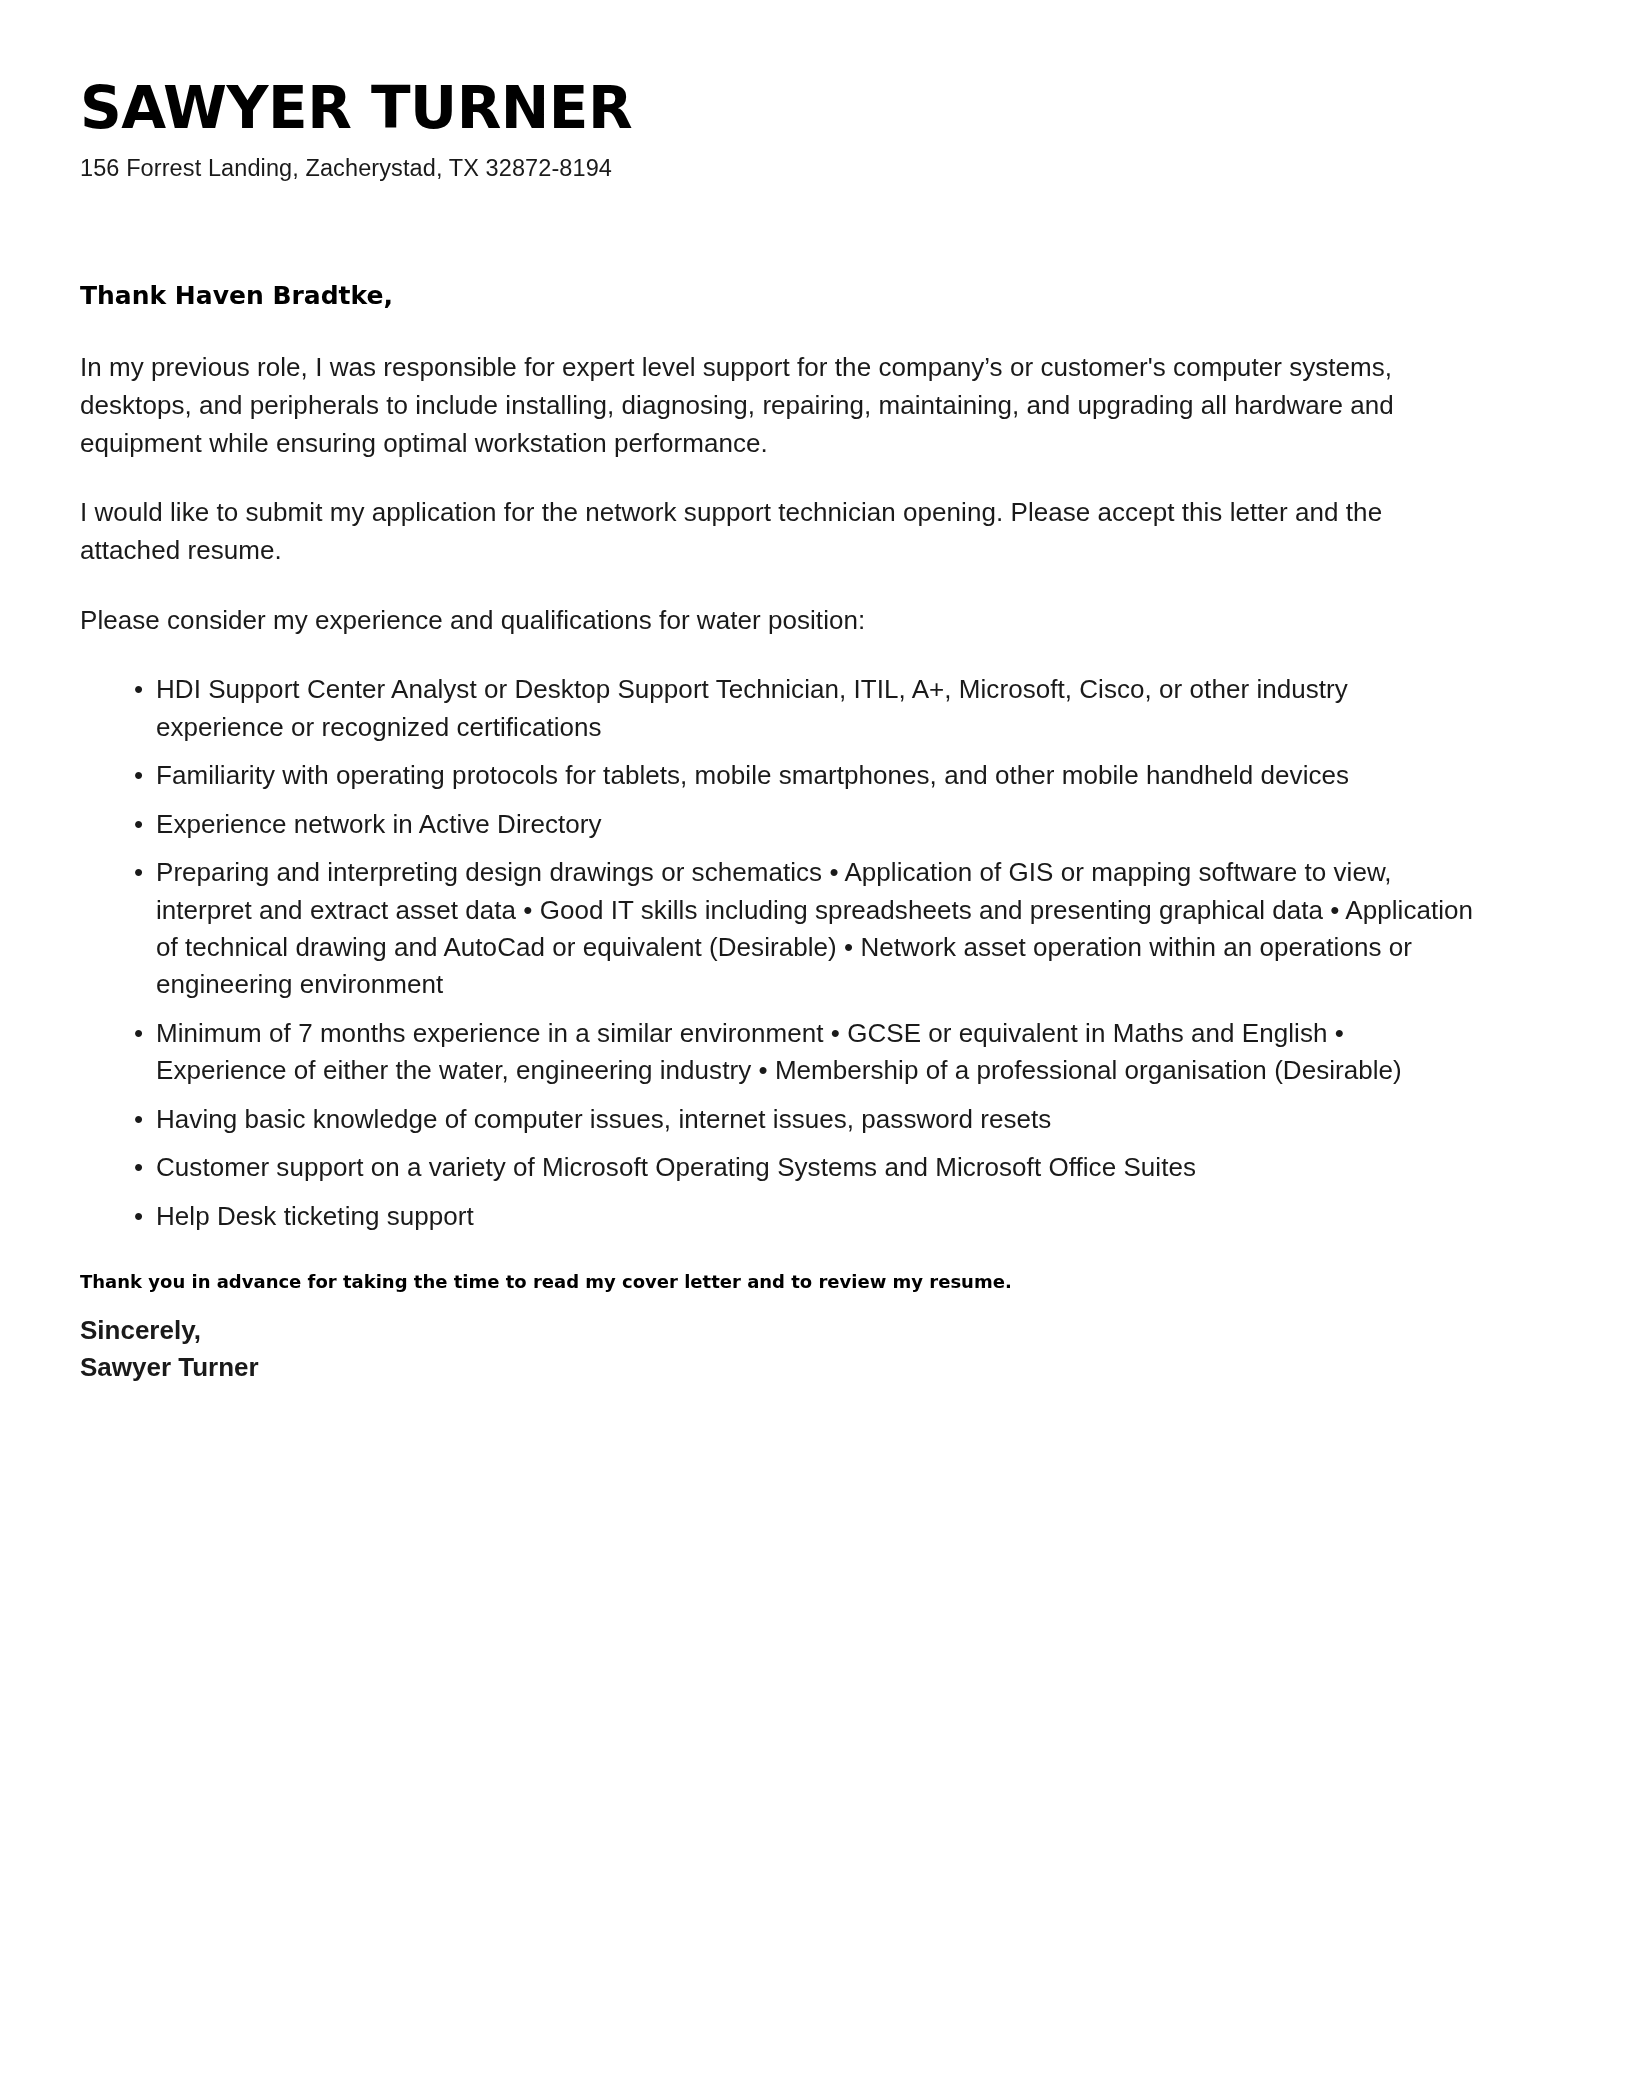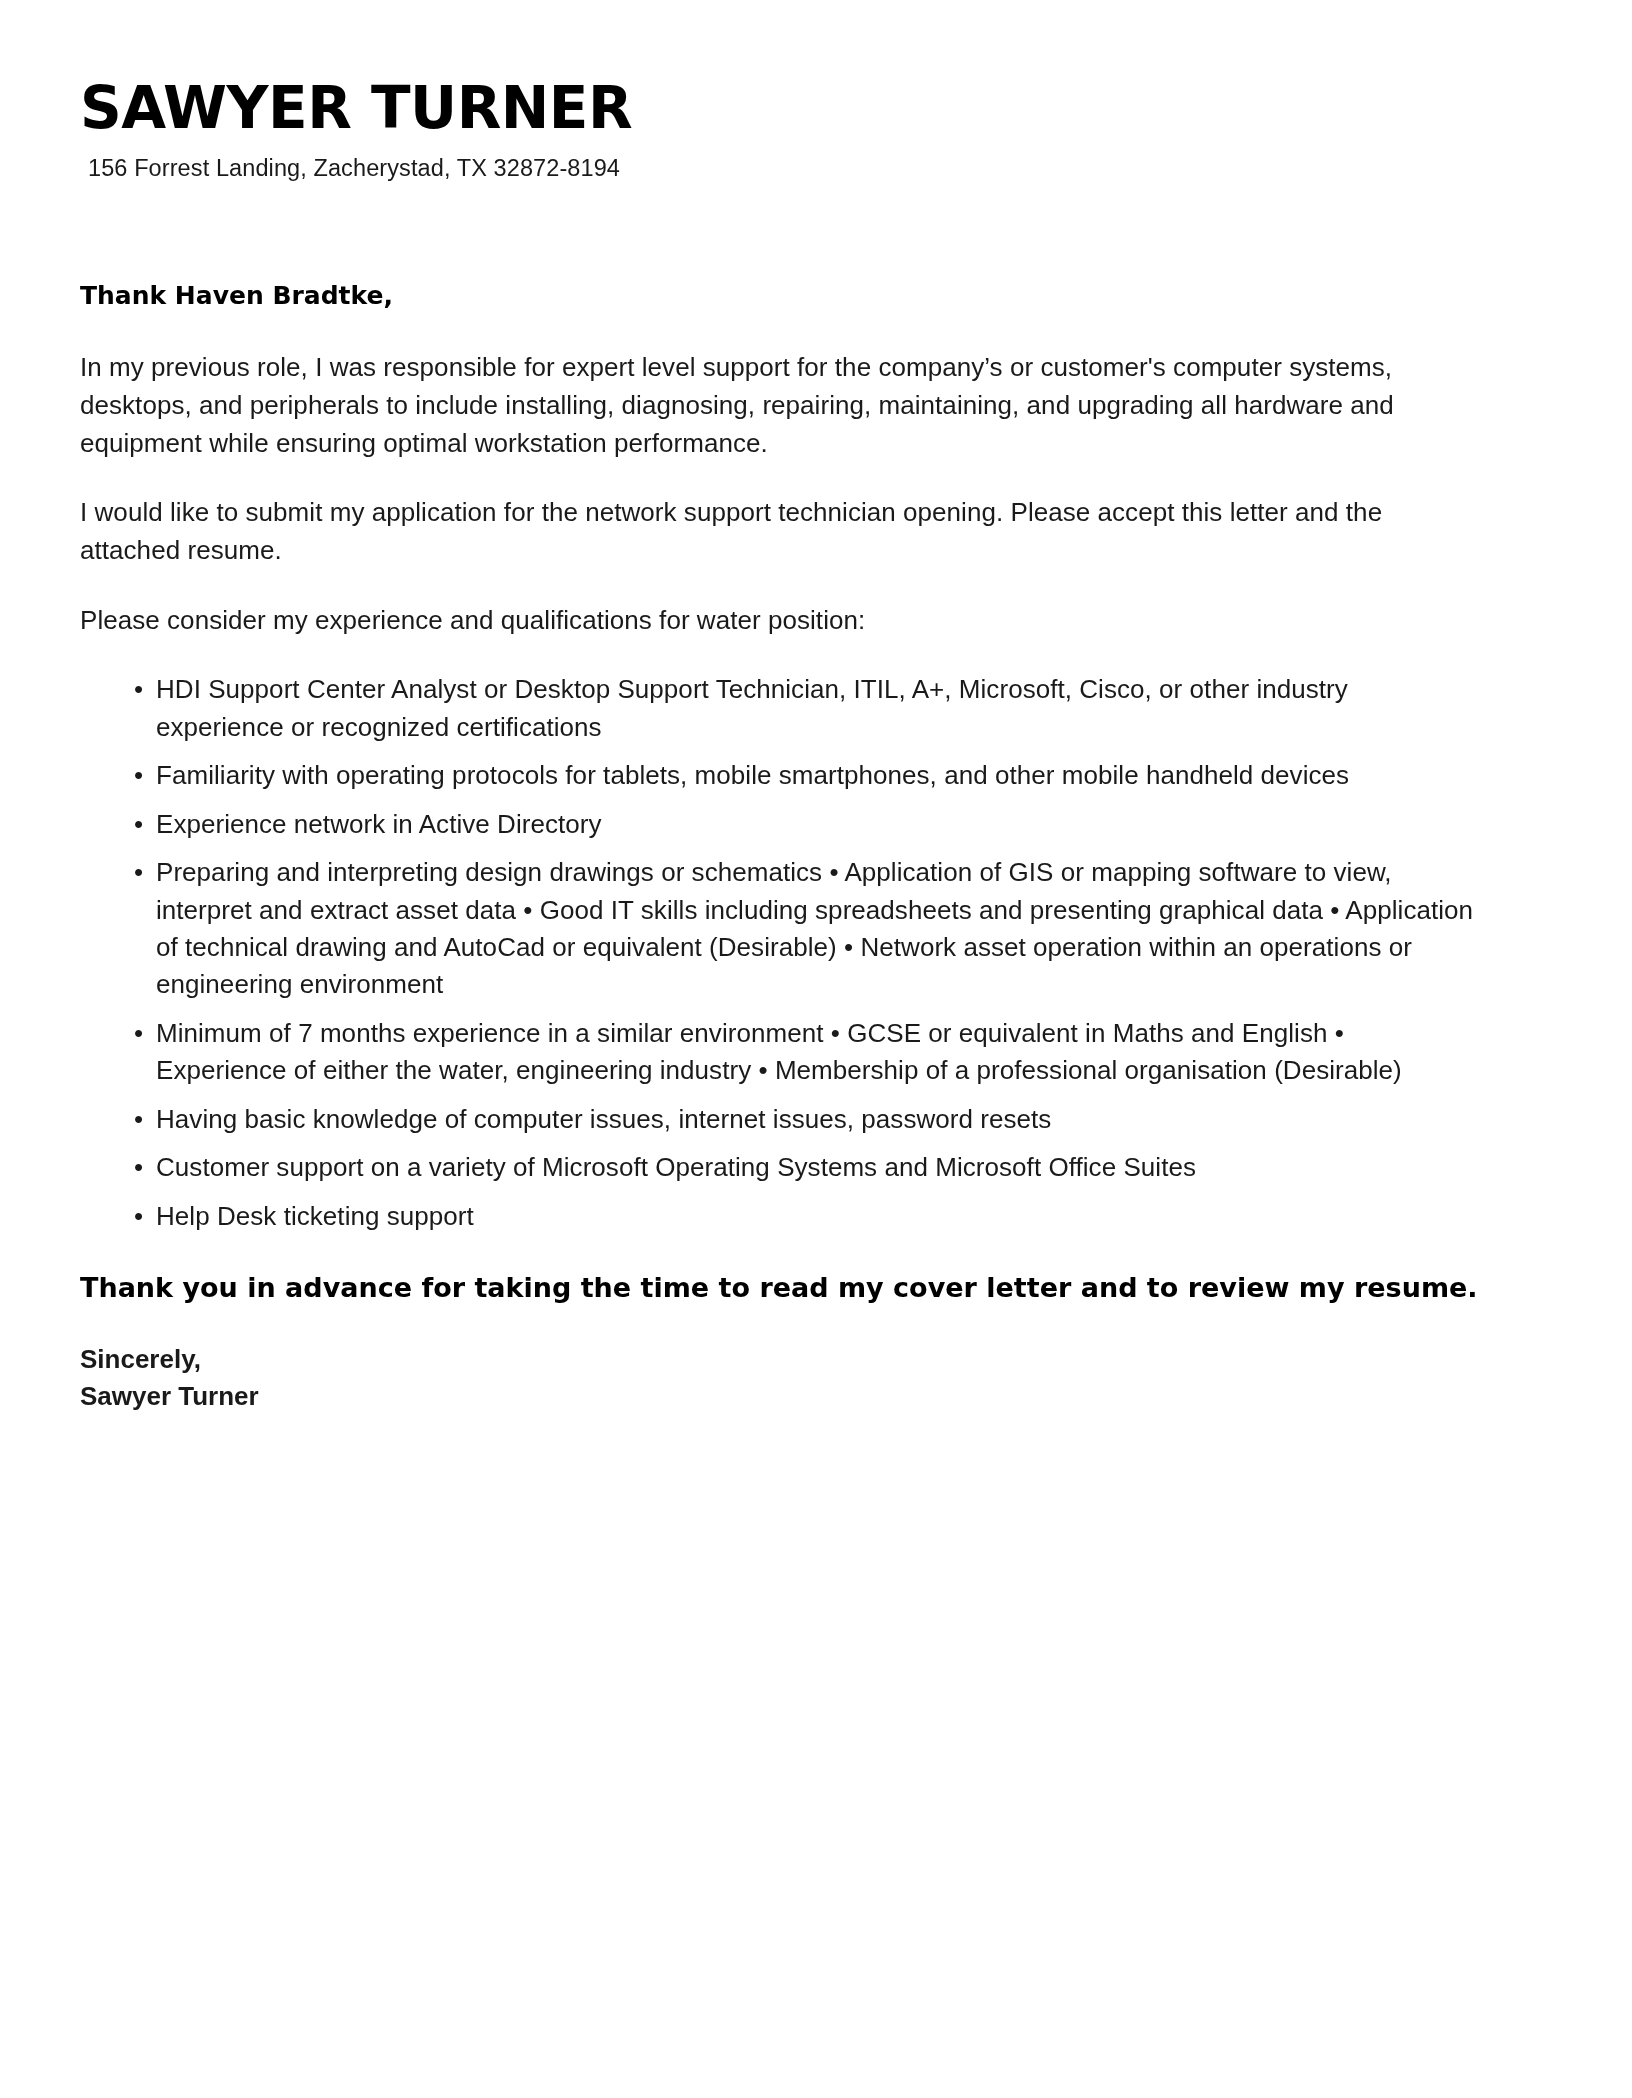--- a/index.html
+++ b/index.html
@@ -41,21 +41,21 @@
     color: #000000;
     margin: 0 0 14px 0;
     white-space: nowrap;
   }
   .address {
     font-family: "Liberation Sans", sans-serif;
     font-weight: 400;
     font-size: 23.5px;
     line-height: 1.3;
     color: #1a1a1a;
-    margin: 8px;
+    margin: 0;
     letter-spacing: 0.1px;
   }
 
   
   .salutation {
     font-family: "DejaVu Sans", sans-serif;
     font-weight: 700;
     font-size: 25px;
     line-height: 1.35;
     color: #000000;
@@ -94,24 +94,24 @@
     left: 0;
     top: 0;
     font-size: 26px;
     line-height: 1.44;
     color: #1a1a1a;
   }
 
   .closing-bold {
     font-family: "DejaVu Sans", sans-serif;
     font-weight: 700;
-    font-size: 27px;
+    font-size: 18px;
     line-height: 1.4;
     color: #000000;
-    margin: 28px 0 34px 0;
+    margin: 28px 0 18px 0;
   }
 
   .signature {
     font-family: "Liberation Sans", sans-serif;
     font-weight: 700;
     font-size: 26px;
     line-height: 1.42;
     color: #1a1a1a;
     margin: 0;
   }

